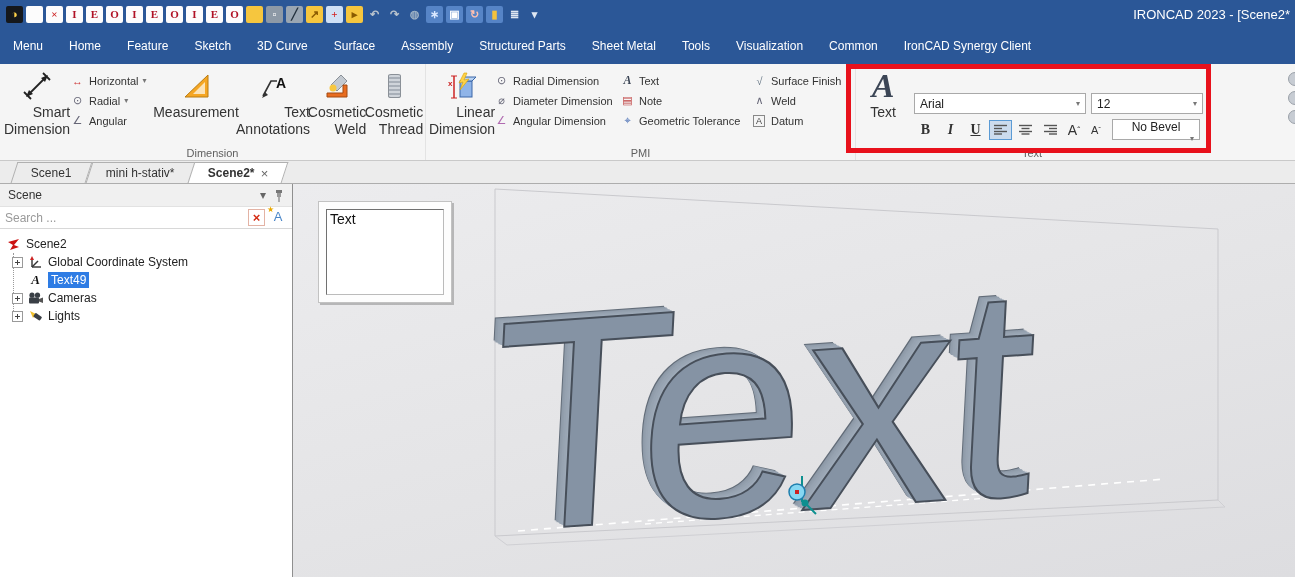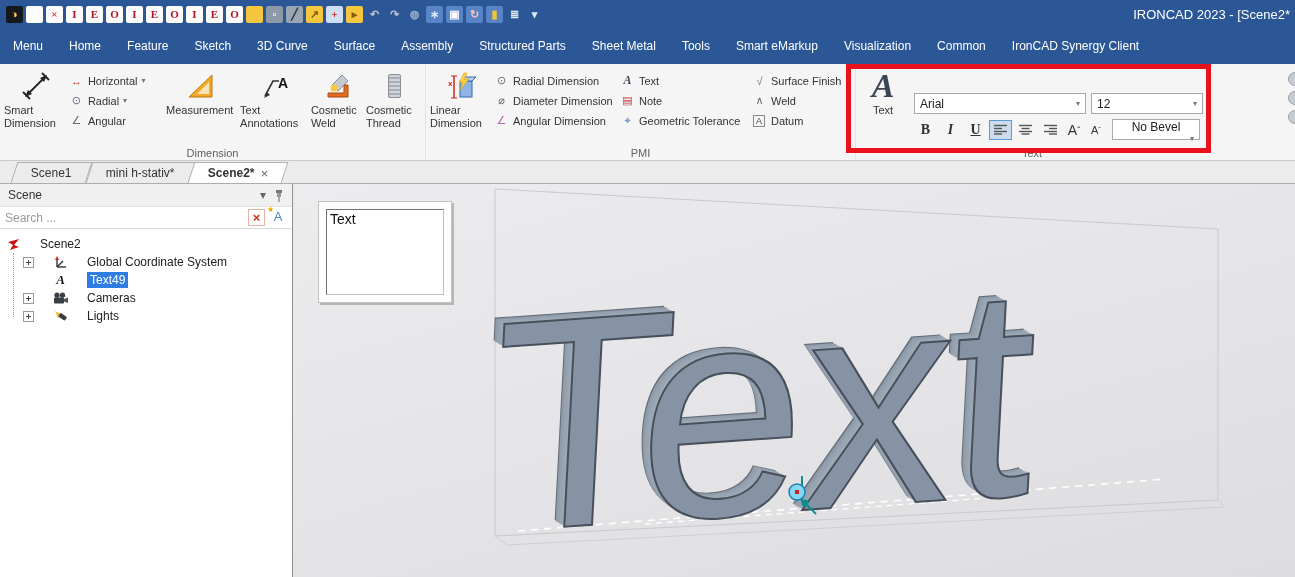--- a/index.html
+++ b/index.html
@@ -22,21 +22,21 @@
     border:4px solid #e8111c; z-index:40; pointer-events:none; }
 
   
   .ribbon { height:97px; background:#f5f5f5; border-bottom:1px solid #c9c9c9; display:flex; position:relative; }
   .rgroup { position:relative; border-right:1px solid #e3e3e3; padding:2px 2px 15px 4px;
     display:flex; align-items:flex-start; }
   .rgroup-label { position:absolute; bottom:1px; left:0; right:0; text-align:center;
     font-size:11px; color:#5f5f5f; }
   .bigbtn { display:flex; flex-direction:column; align-items:center; padding-top:2px; }
   .bigicon { height:36px; display:flex; align-items:center; justify-content:center; }
-  .blabel { font-size:11px; color:#333; text-align:left; line-height:1.2; }
+  .blabel { font-size:14px; color:#333; text-align:right; line-height:1.2; }
   .smallcol { display:flex; flex-direction:column; gap:5px; padding-top:7px; }
   .smallitem { display:flex; align-items:center; gap:4px; font-size:11px; color:#333; height:15px; white-space:nowrap; }
   .sicon { width:15px; text-align:center; flex:none; }
   .caret { color:#777; font-size:8px; }
   .serifA { font-family:"Liberation Serif",serif; font-style:italic; font-weight:bold; color:#3b4555; }
   .cylinder { width:13px; height:24px; background:linear-gradient(90deg,#b9bfc7,#dfe3e8 40%,#aab1ba);
     border:1px solid #8a9097; border-radius:3px/2px;
     background-image:repeating-linear-gradient(180deg,#cfd4da 0 2px,#a8afb8 2px 4px); }
   
   .tg-controls { display:flex; flex-direction:column; gap:5px; padding-top:7px; margin-left:8px; }
@@ -70,22 +70,22 @@
     color:#333; padding:0 8px; }
   .panel-header .hdr-icons { margin-left:auto; display:flex; align-items:center; gap:8px; color:#666; }
   .search-row { height:23px; display:flex; align-items:center; border-top:1px solid #e2e2e2;
     border-bottom:1px solid #d8d8d8; padding:0 5px; gap:4px; }
   .search-text { color:#9a9a9a; font-size:12px; flex:1; }
   .x-btn { width:17px; height:17px; border:1px solid #e3b3a5; display:flex; align-items:center;
     justify-content:center; color:#d42a12; font-size:13px; font-weight:bold; background:#fff; }
   .hl-btn { position:relative; width:18px; height:17px; font-size:13px; color:#4a86c8; text-align:center; }
   .hl-btn .star { position:absolute; left:-2px; top:-4px; font-size:8px; color:#e9a800; }
   .tree { flex:1; position:relative; padding-top:6px; font-size:12px; color:#222; }
-  .trow { display:flex; align-items:center; height:18px; gap:19px; padding-left:6px; position:relative; }
-  .trow.child { padding-left:23px; }
+  .trow { display:flex; align-items:center; height:18px; gap:5px; padding-left:6px; position:relative; }
+  .trow.child { padding-left:12px; }
   .exp { width:11px; height:11px; border:1px solid #9a9a9a; background:#fff; position:relative; flex:none; z-index:2; }
   .exp::before { content:""; position:absolute; left:2px; right:2px; top:4px; height:1px; background:#444; }
   .exp::after  { content:""; position:absolute; top:2px; bottom:2px; left:4px; width:1px; background:#444; }
   .exp-sp { width:11px; flex:none; }
   .ticon { width:15px; text-align:center; flex:none; line-height:0; }
   .tlabel.selected { background:#2e7ce4; color:#fff; padding:1px 3px; }
   .tree-guide { position:absolute; left:13px; top:24px; height:64px; border-left:1px dotted #9a9a9a; }
 
   .viewport { flex:1; position:relative; overflow:hidden;
     background:linear-gradient(165deg,#ececee 0%,#e4e4e6 55%,#dddde0 100%); }
@@ -142,21 +142,20 @@
     <div class="menu-tab">Menu</div>
     <div class="menu-tab">Home</div>
     <div class="menu-tab">Feature</div>
     <div class="menu-tab">Sketch</div>
     <div class="menu-tab">3D Curve</div>
     <div class="menu-tab">Surface</div>
     <div class="menu-tab">Assembly</div>
     <div class="menu-tab">Structured Parts</div>
     <div class="menu-tab">Sheet Metal</div>
     <div class="menu-tab">Tools</div>
-    <div class="menu-tab">Smart eMarkup</div>
     <div class="menu-tab">Visualization</div>
     <div class="menu-tab">Common</div>
     <div class="menu-tab">IronCAD Synergy Client</div>
   </div>
 
 <div class="ribbon">
 
   <div class="rgroup" style="width:426px;">
     <div class="bigbtn" style="width:66px;">
       <span class="bigicon">

